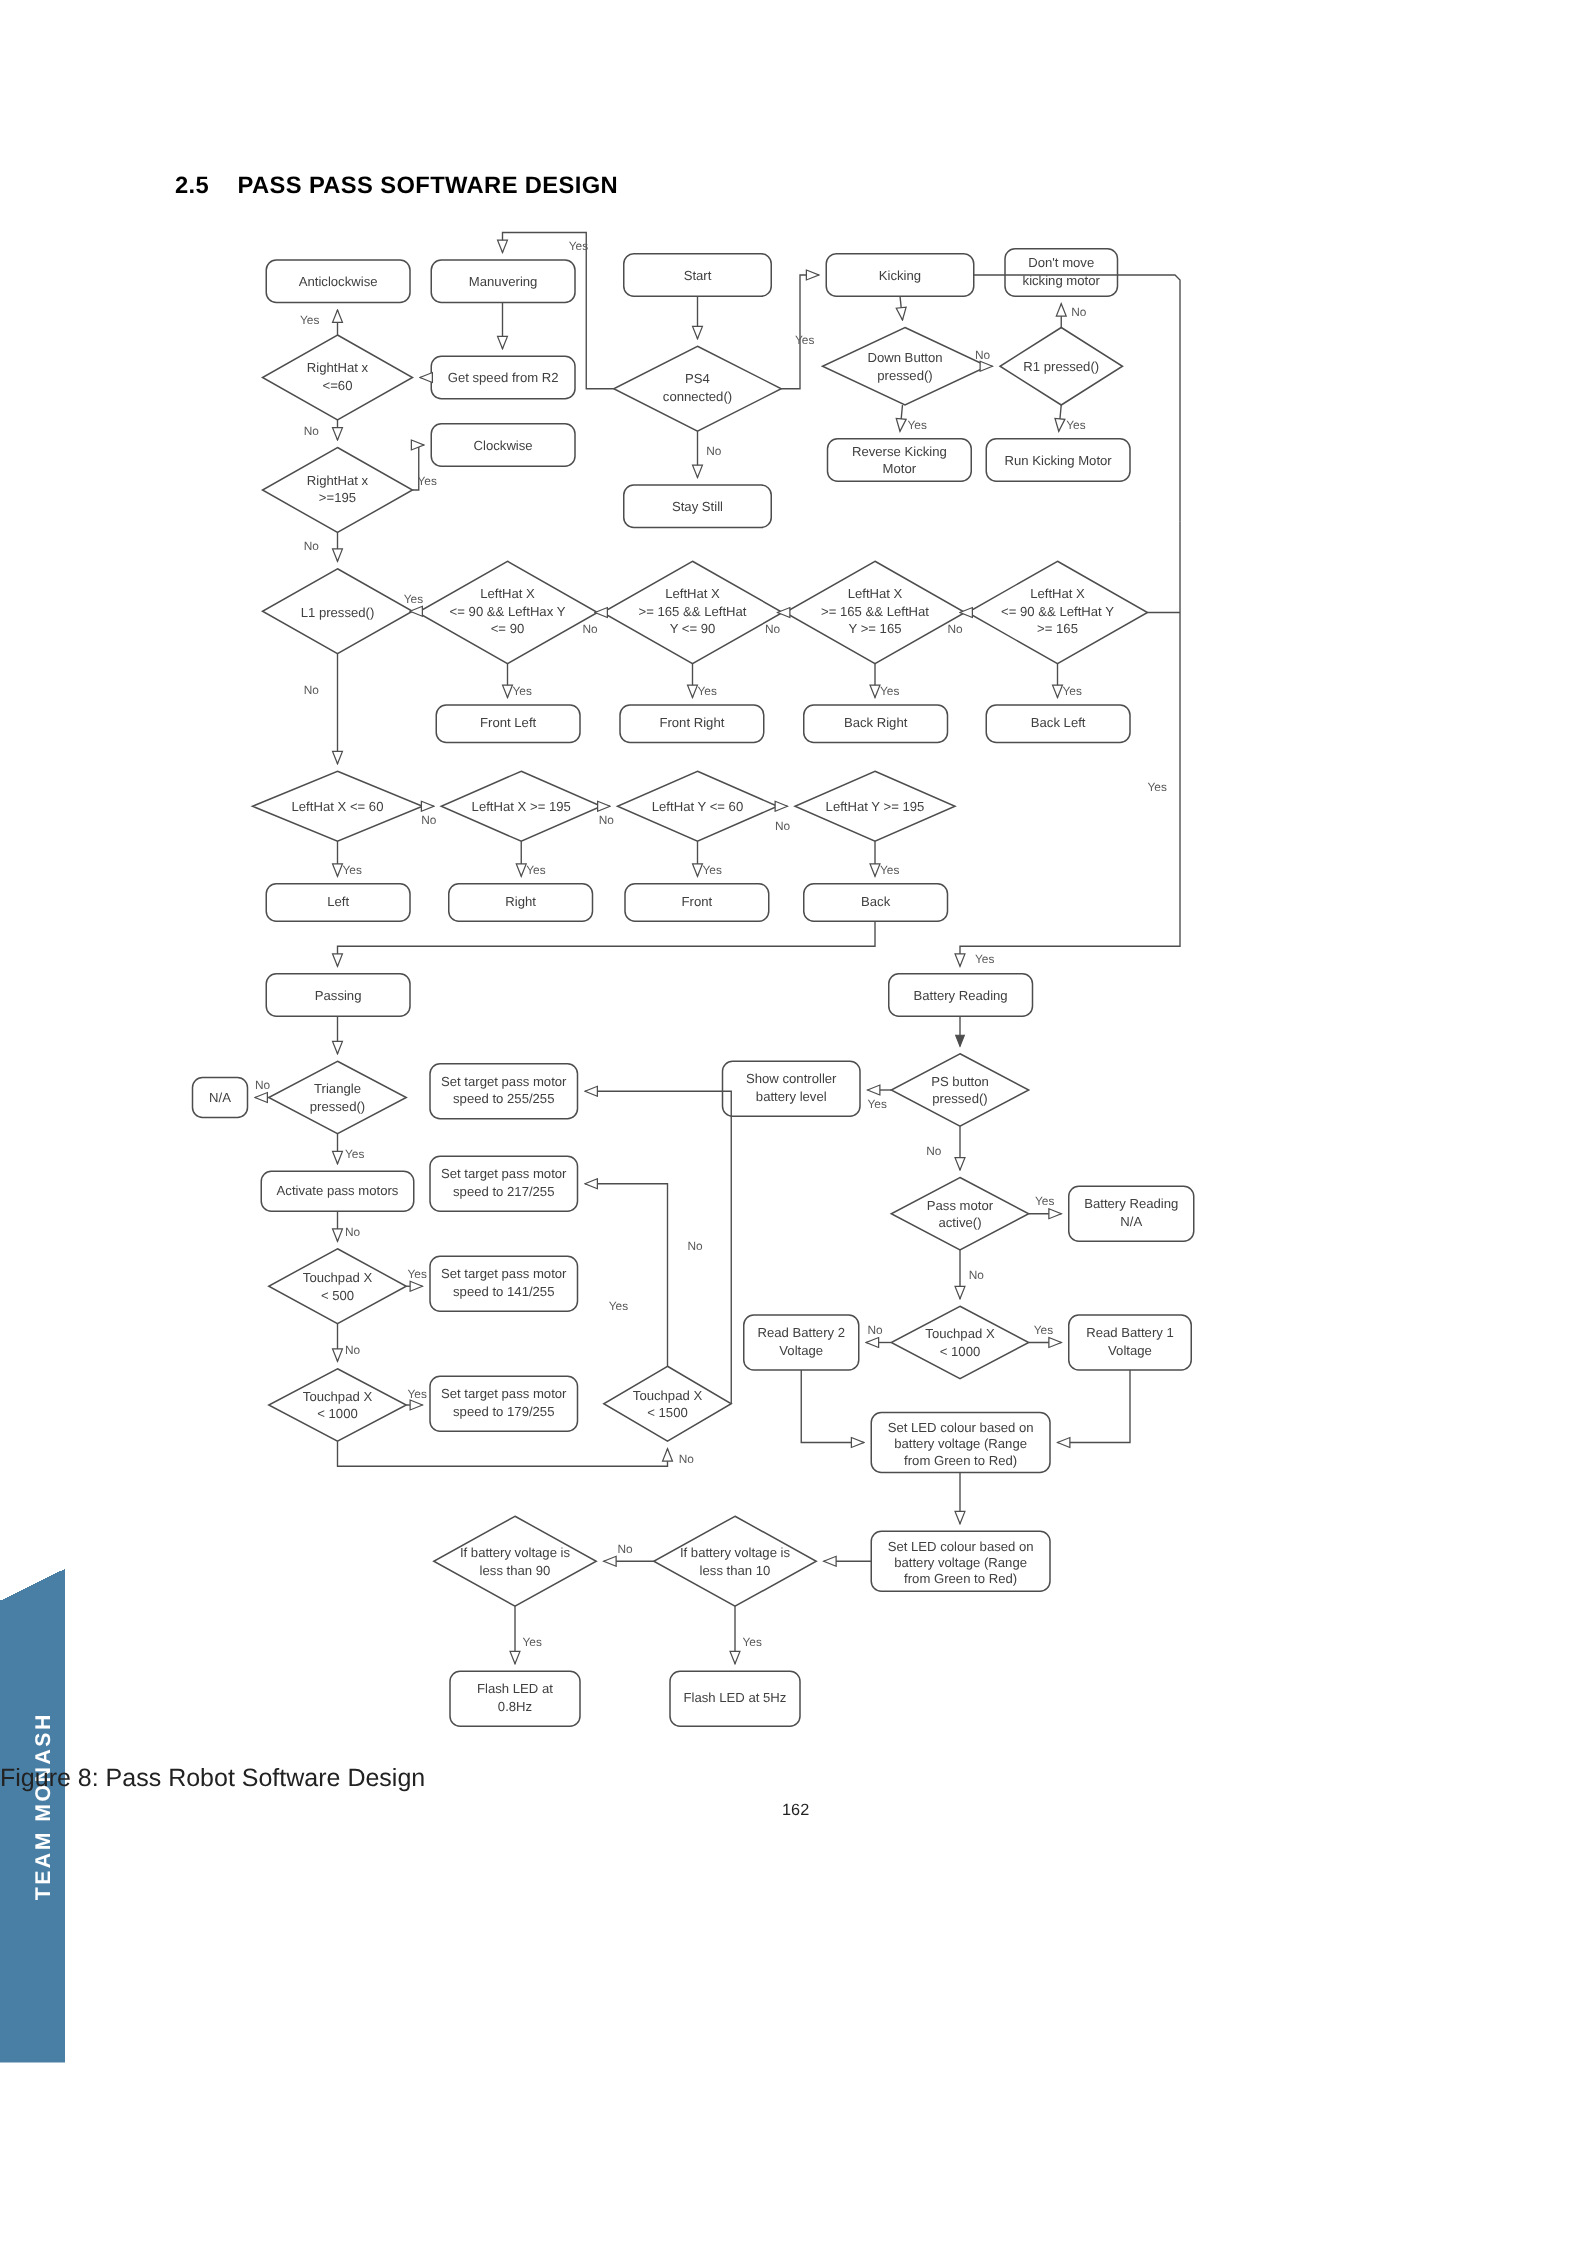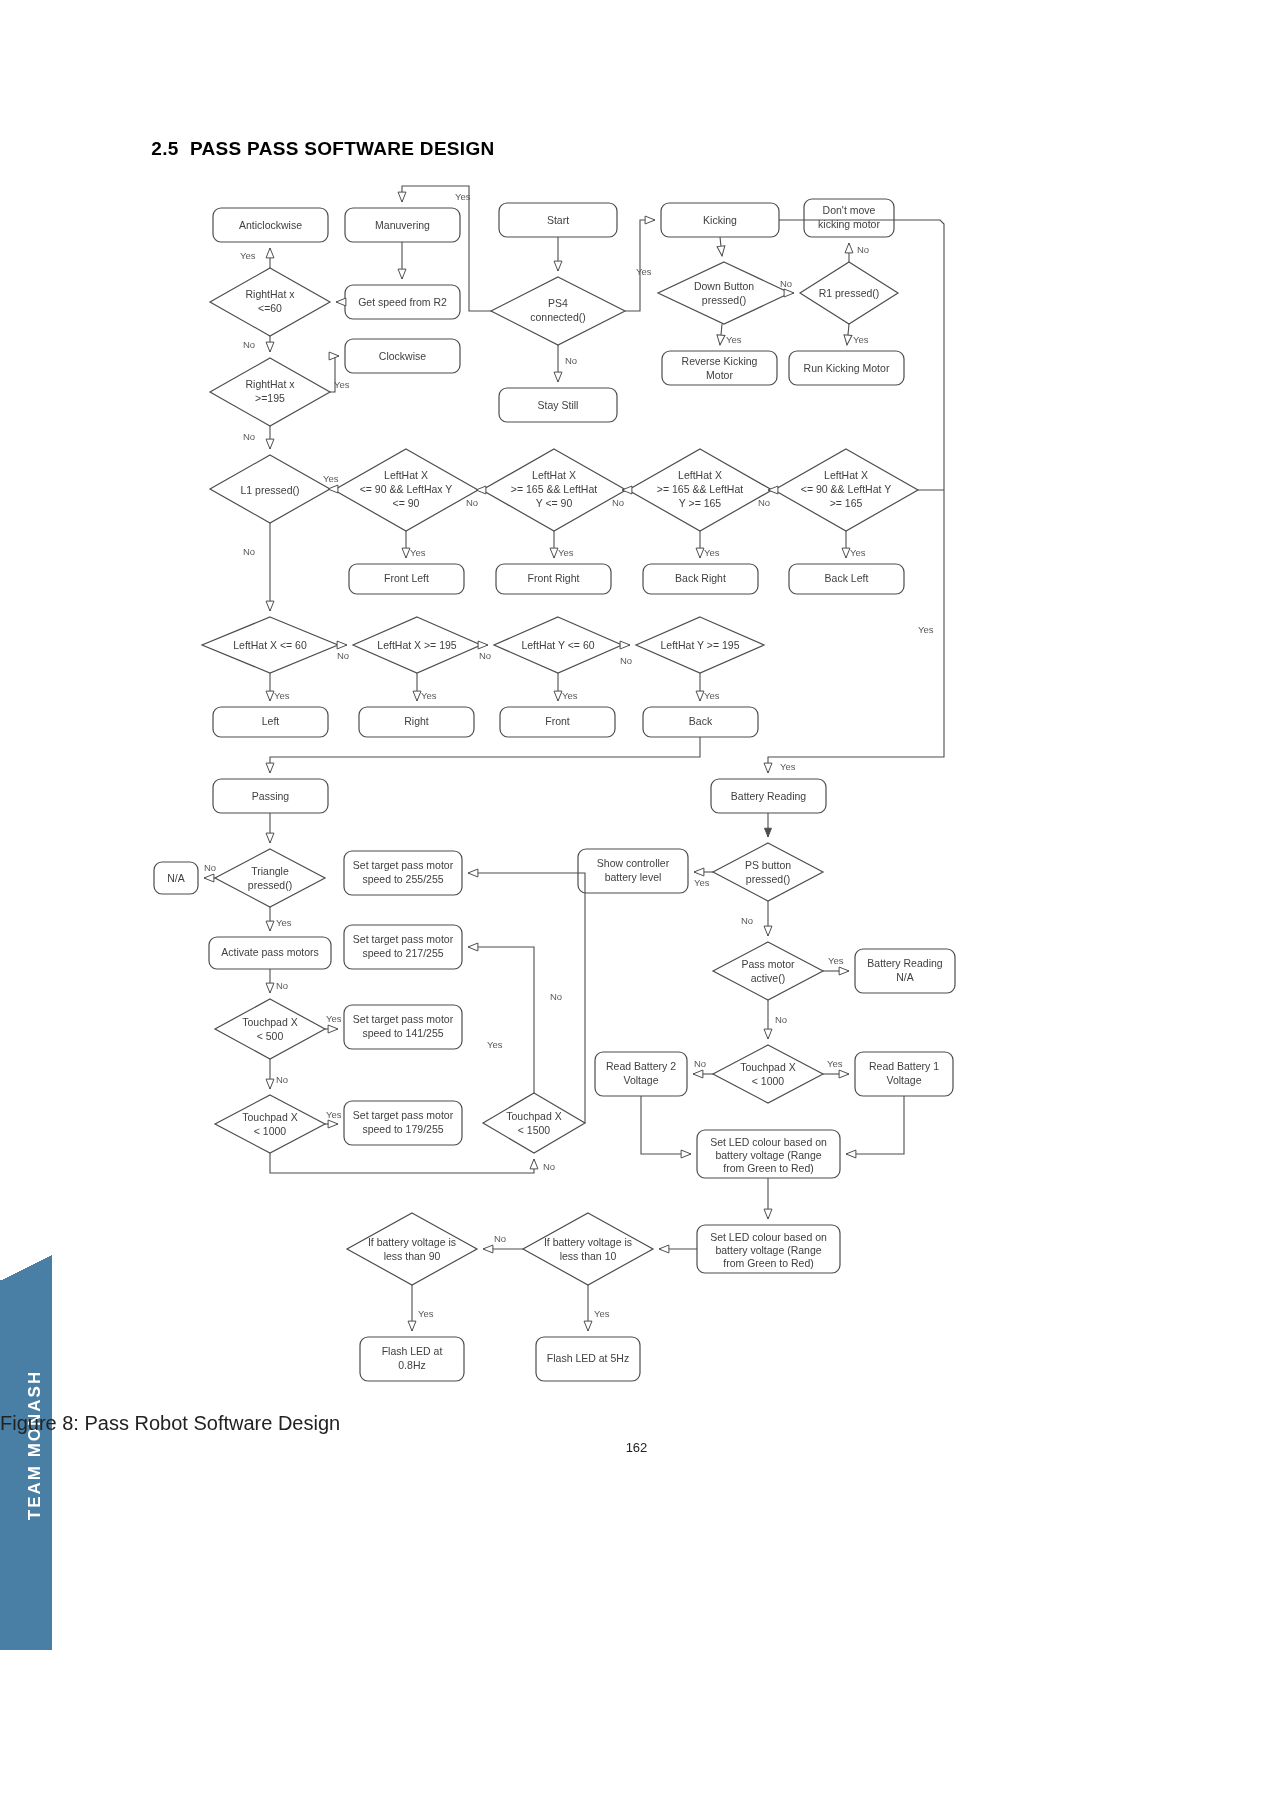--- a/index.html
+++ b/index.html
@@ -8,21 +8,21 @@
   
   #team-band{position:absolute;left:0;top:1280px;width:52px;height:370px;background:#4a7fa5;}
   #team-band-text{position:absolute;left:-130px;top:155px;width:330px;
     transform:rotate(-90deg);transform-origin:center center;
     color:#ffffff;font-size:17px;font-weight:bold;letter-spacing:2px;text-align:center;}
   #team-band-top{position:absolute;left:0;top:1255px;width:52px;height:26px;
     background:linear-gradient(to bottom right,#ffffff 50%,#4a7fa5 50%);}
 
   
   #heading{position:absolute;left:140px;top:138px;font-size:19px;font-weight:bold;color:#000;letter-spacing:.3px;}
-  #heading .num{display:inline-block;width:50px;text-align:center;}
+  #heading .num{display:inline-block;width:50px;}
 
   
   #caption{position:absolute;left:0;top:1412px;width:1273px;text-align:left;font-size:20px;color:#222;}
   #pageno{position:absolute;left:0;top:1440px;width:1273px;text-align:center;font-size:13px;color:#222;}
 
   
   #chart{position:absolute;left:0;top:0;width:1273px;height:1800px;}
 
   .nd{fill:#ffffff;stroke:#4d4d4d;stroke-width:1.2;}
   .nd-rect{rx:8;ry:8;}

